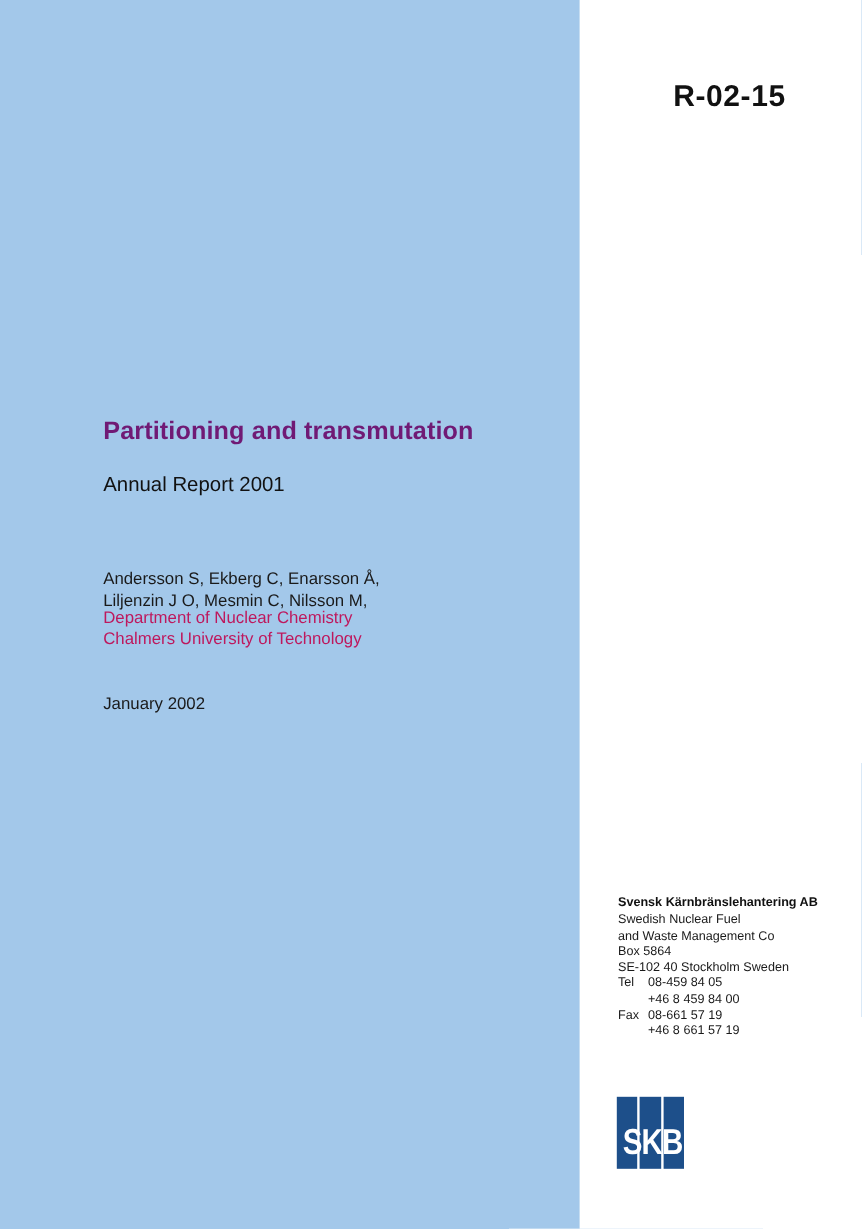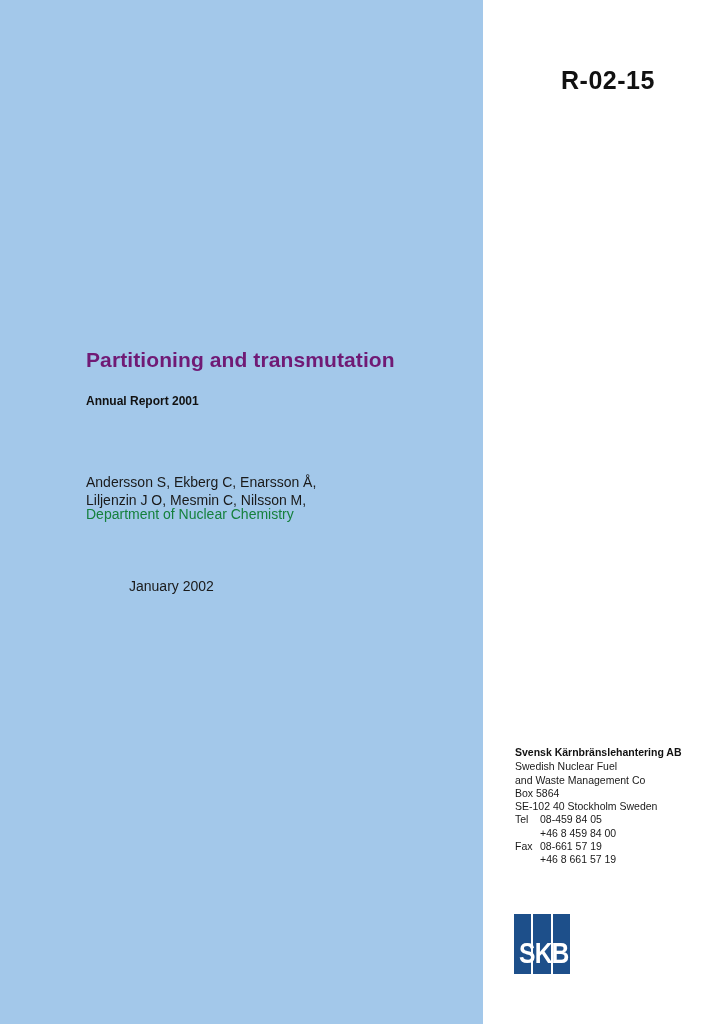--- a/index.html
+++ b/index.html
@@ -39,48 +39,47 @@
       top: 348px;
       font-size: 21px;
       font-weight: bold;
       color: #701a75;
       letter-spacing: 0.1px;
     }
     .subtitle {
       position: absolute;
       left: 86px;
       top: 394px;
-      font-size: 12px;
-      font-weight: bold;
+      font-size: 17px;
+      font-weight: normal;
       color: #111;
     }
     .authors {
       position: absolute;
       left: 86px;
       top: 434px;
       font-size: 14px;
       line-height: 17.5px;
       color: #1a1a1a;
       margin-top: 40px;
     }
     .dept {
       position: absolute;
       left: 86px;
       top: 506px;
       font-size: 14px;
       line-height: 17.5px;
-      color: #15803d;
+      color: #be185d;
     }
     .date {
       position: absolute;
       left: 86px;
       top: 578px;
       font-size: 14px;
       color: #1a1a1a;
-      margin-left: 43px;
     }
     .block-line { display: block; white-space: nowrap; }
 
     .company {
       position: absolute;
       left: 515px;
       top: 746px;
       font-size: 10.5px;
       line-height: 13.3px;
       color: #1a1a1a;
@@ -140,20 +139,21 @@
 <div class="title">Partitioning and transmutation</div>
 <div class="subtitle">Annual Report 2001</div>
 
 <div class="authors">
   <span class="block-line">Andersson S, Ekberg C, Enarsson Å,</span>
   <span class="block-line">Liljenzin J O, Mesmin C, Nilsson M,</span>
 </div>
 
 <div class="dept">
   <span class="block-line">Department of Nuclear Chemistry</span>
+  <span class="block-line">Chalmers University of Technology</span>
 </div>
 
 <div class="date">January 2002</div>
 
 <div class="company">
   <span class="company-name">Svensk Kärnbränslehantering AB</span>
   <span class="block-line">Swedish Nuclear Fuel</span>
   <span class="block-line">and Waste Management Co</span>
   <span class="block-line">Box 5864</span>
   <span class="block-line">SE-102 40 Stockholm  Sweden</span>

